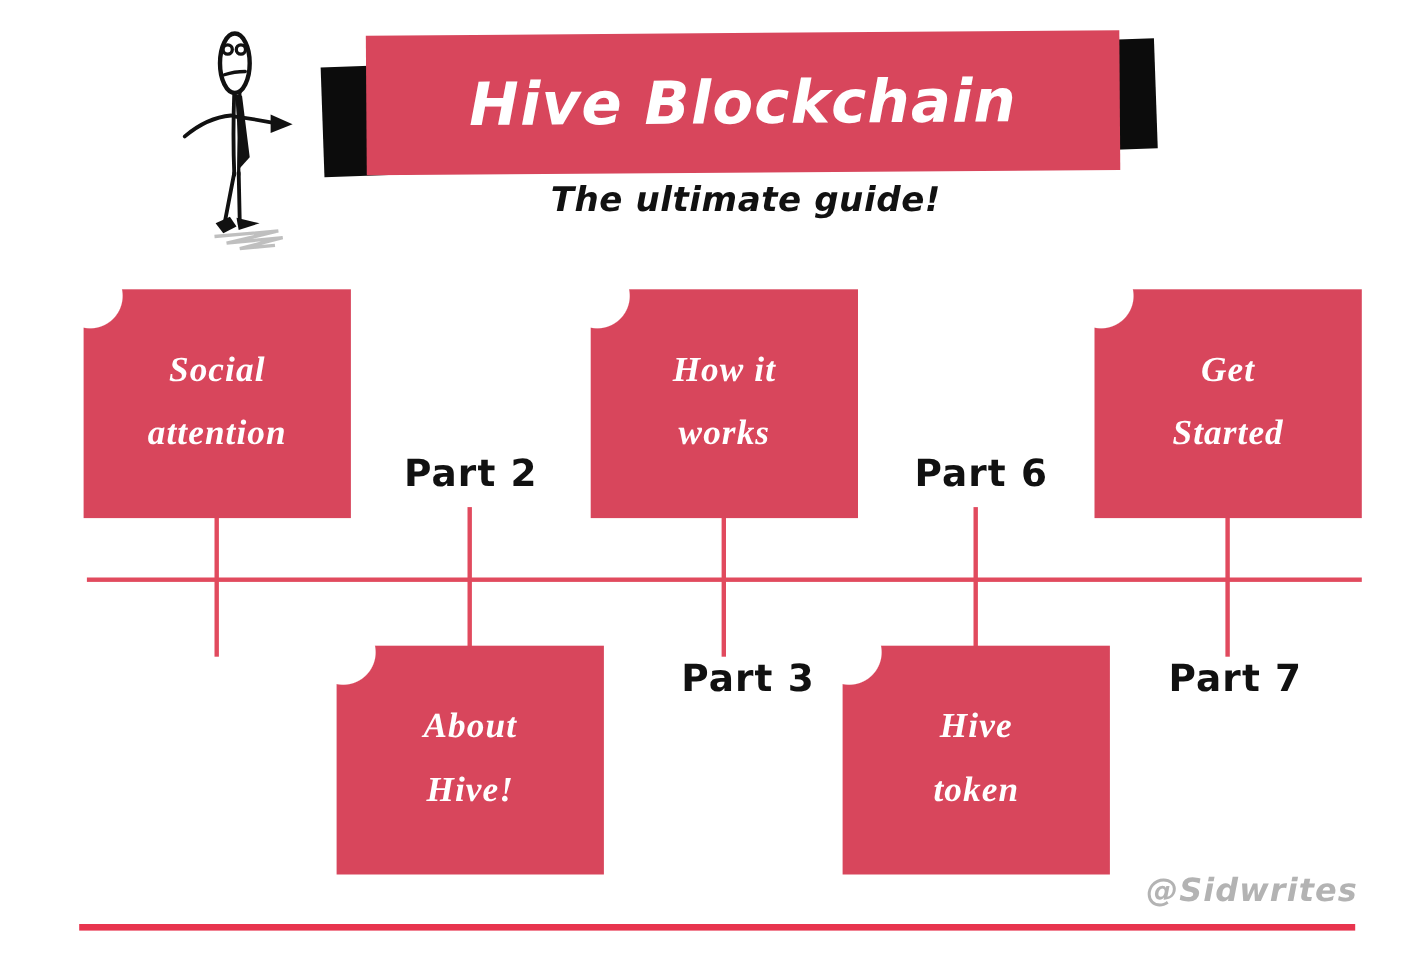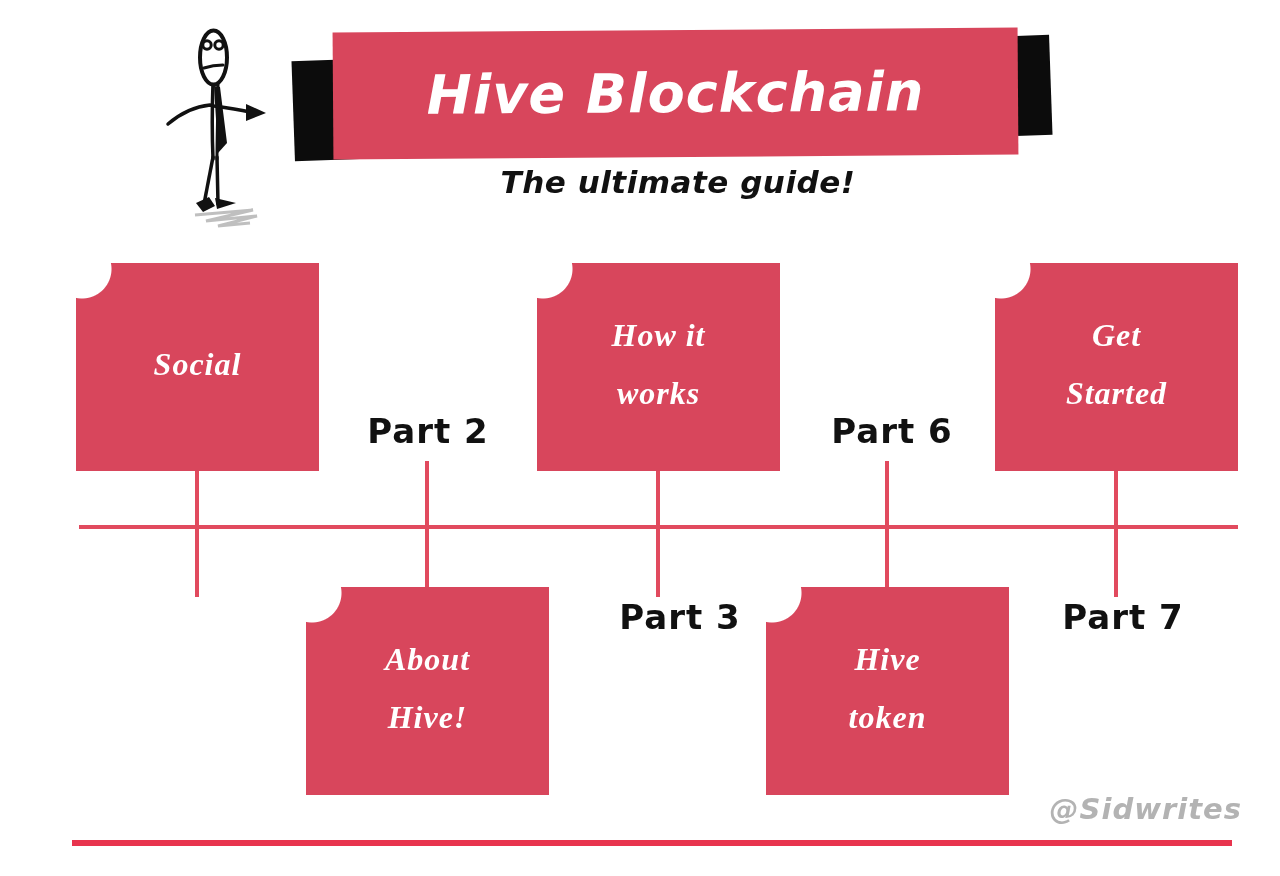--- a/index.html
+++ b/index.html
@@ -56,21 +56,21 @@
     letter-spacing:1px;line-height:1;white-space:nowrap;font-family:Liberation Serif, serif;
   }
   
   .part-label{
     position:absolute;width:180px;text-align:center;color:var(--ink);
     font-size:34px;font-weight:bold;letter-spacing:1px;
     white-space:nowrap;
   }
   
   .attribution{
-    position:absolute;left:1022px;top:792px;width:200px;text-align:right;
+    position:absolute;left:1022px;top:792px;width:200px;text-align:left;
     color:var(--attribution-gray);font-size:29px;font-weight:bold;
     font-style:italic;letter-spacing:1px;white-space:nowrap;
   }
   .bottom-line{
     position:absolute;left:52px;top:840px;width:1160px;height:6px;
     background:var(--bottom-line-red);
   }
 </style>
 </head>
 <body>
@@ -112,20 +112,21 @@
   <div class="hline"></div>
 
   <div class="vline" style="left:175px;top:470px;height:127px;"></div>
   <div class="vline" style="left:405px;top:461px;height:130px;"></div>
   <div class="vline" style="left:636px;top:470px;height:127px;"></div>
   <div class="vline" style="left:865px;top:461px;height:130px;"></div>
   <div class="vline" style="left:1094px;top:470px;height:127px;"></div>
 
   <div class="topic-box" style="left:56px;top:263px;">
     <div class="box-line">Social</div>
+    <div class="box-line">attention</div>
   </div>
   <div class="topic-box" style="left:517px;top:263px;">
     <div class="box-line">How it</div>
     <div class="box-line">works</div>
   </div>
   <div class="topic-box" style="left:975px;top:263px;">
     <div class="box-line">Get</div>
     <div class="box-line">Started</div>
   </div>
 

